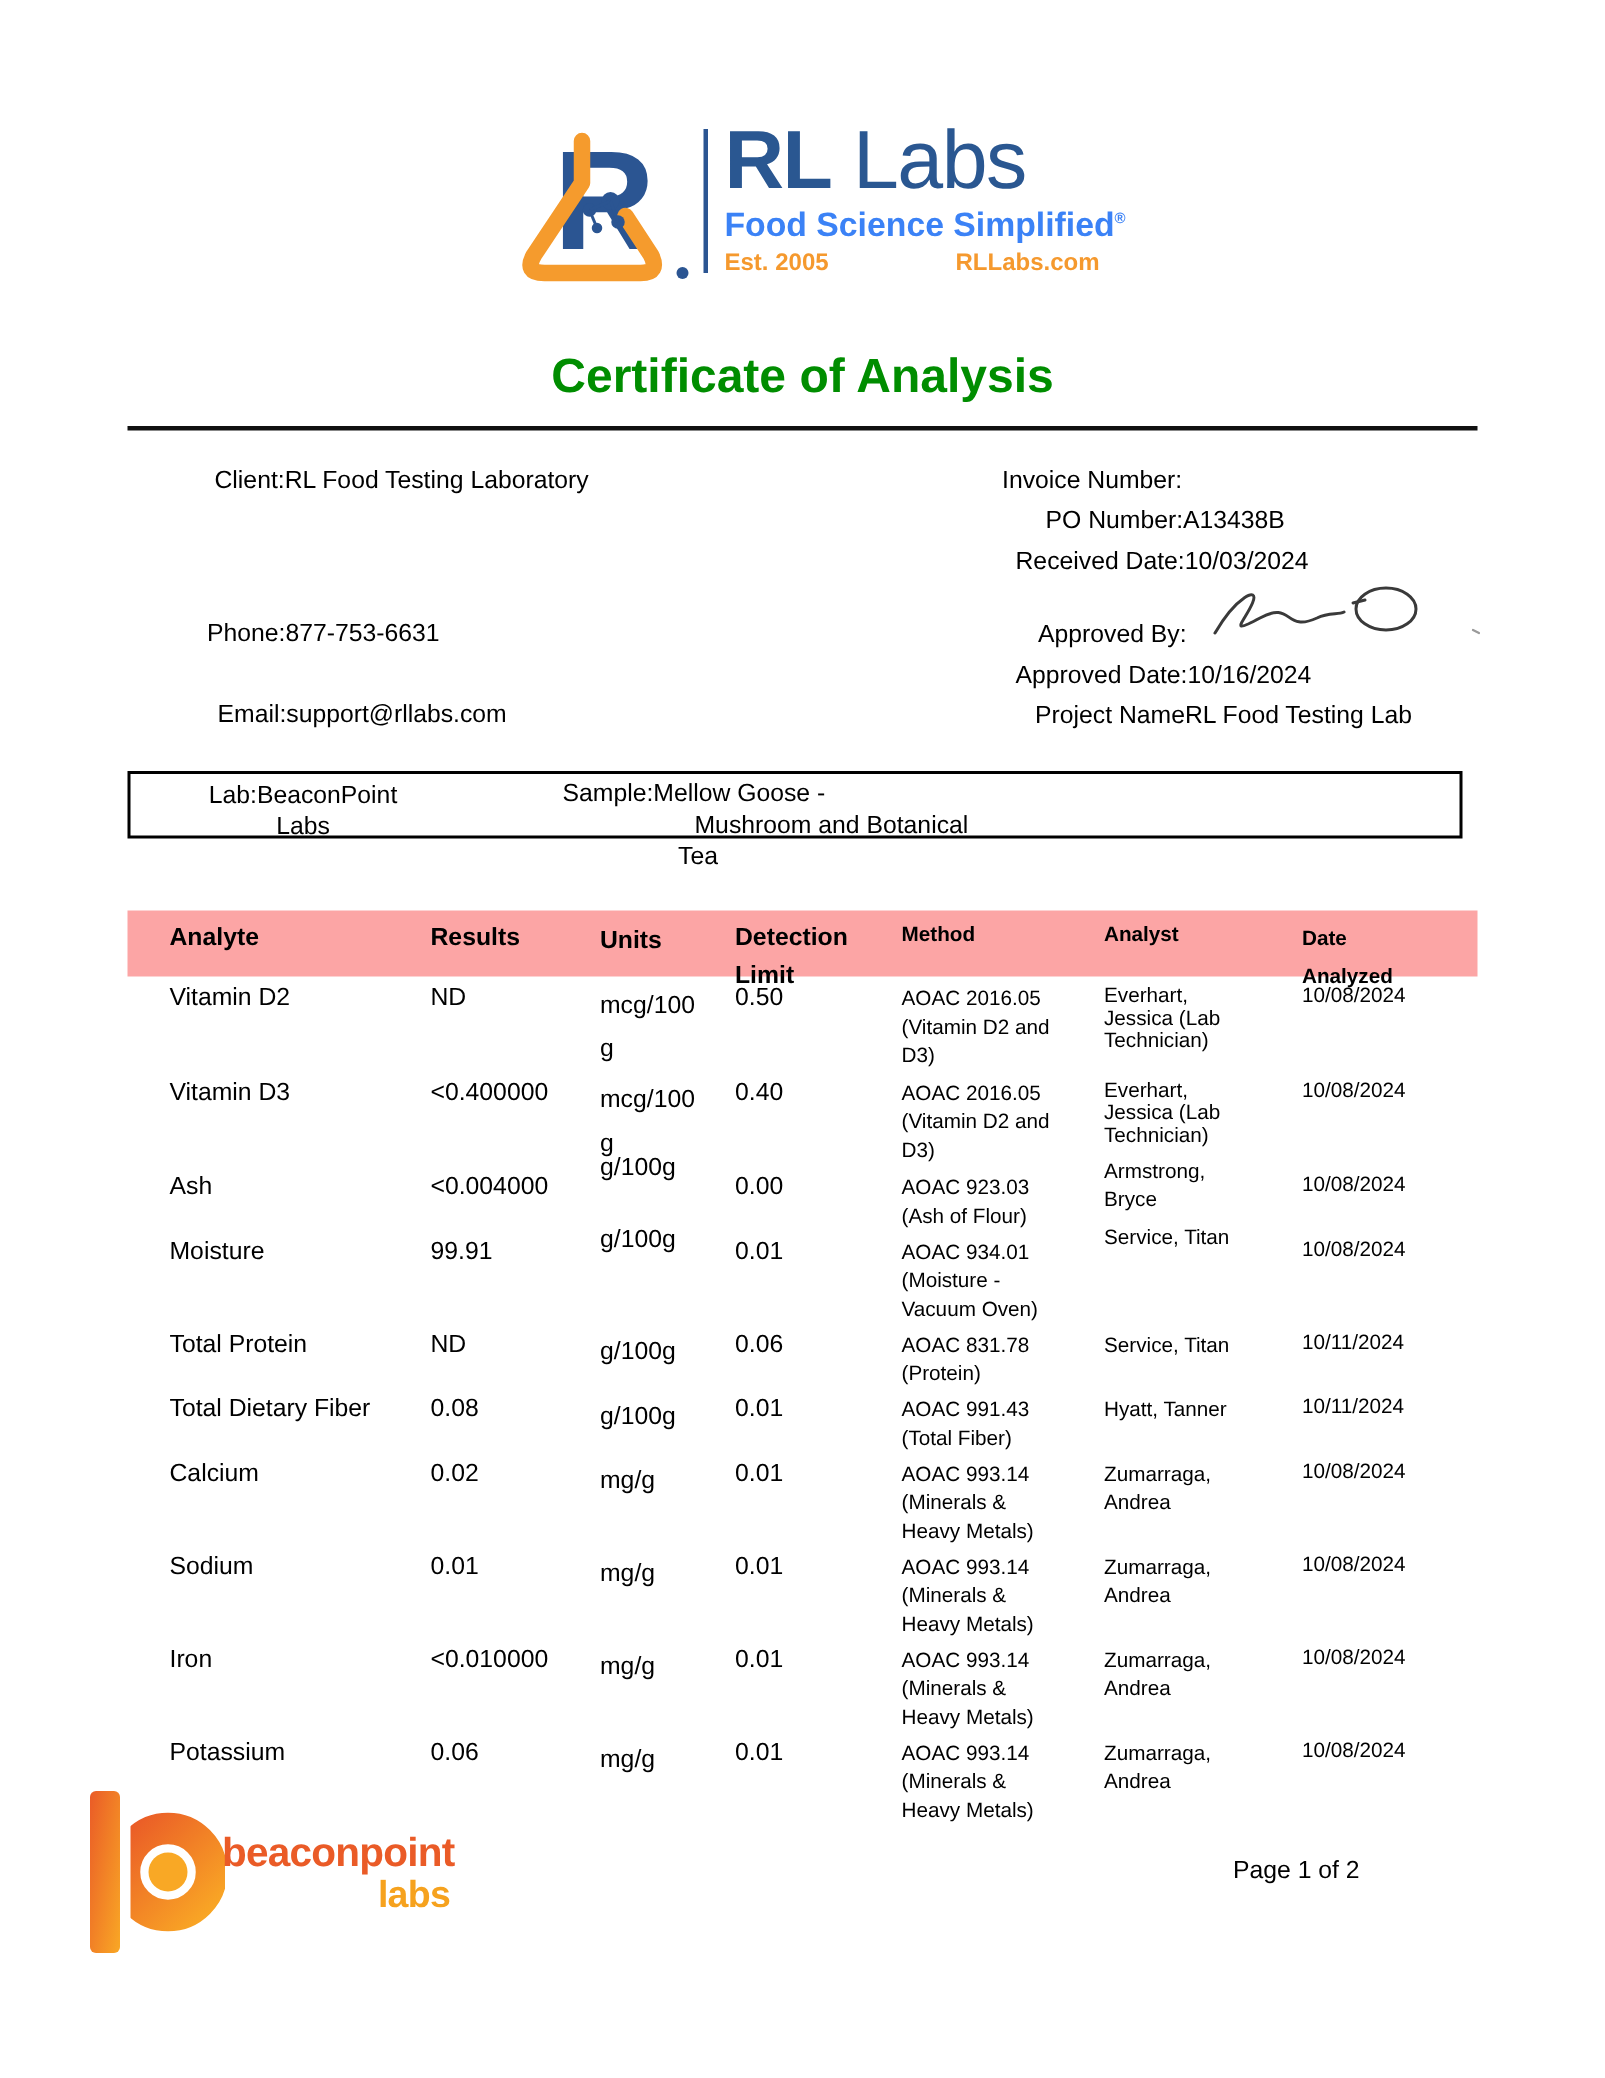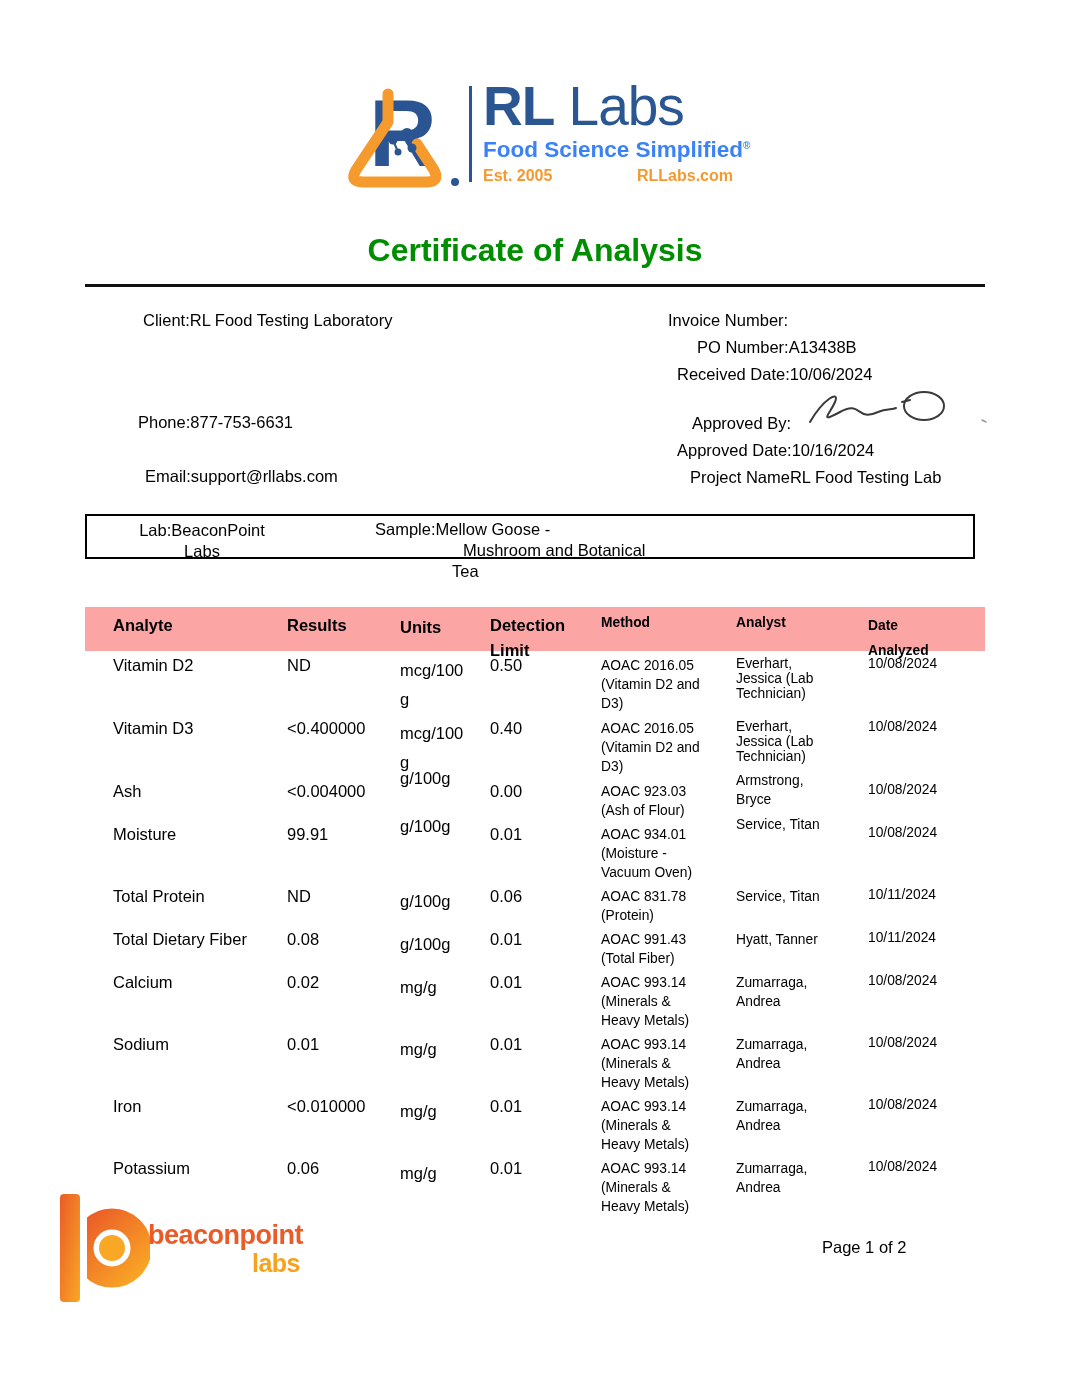--- a/index.html
+++ b/index.html
@@ -107,21 +107,21 @@
       <span>RLLabs.com</span>
     </div>
   </div>
 
   <div class="abs coa-title">Certificate of Analysis</div>
   <div class="abs top-rule"></div>
 
   <div class="abs info i-client">Client:RL Food Testing Laboratory</div>
   <div class="abs info i-invoice">Invoice Number:</div>
   <div class="abs info i-po">PO Number:A13438B</div>
-  <div class="abs info i-received">Received Date:10/06/2024</div>
+  <div class="abs info i-received">Received Date:10/03/2024</div>
   <div class="abs info i-phone">Phone:877-753-6631</div>
   <div class="abs info i-approvedby">Approved By:</div>
   <svg class="abs signature" width="185" height="48" viewBox="0 0 185 48">
     <path d="M4 36 C18 12 34 4 29 16 C24 28 12 38 34 26 C56 14 50 36 72 26 C80 22 86 24 90 22" fill="none" stroke="#3a3a3a" stroke-width="2" stroke-linecap="round"></path>
     <ellipse cx="118" cy="20" rx="20" ry="14" fill="none" stroke="#3a3a3a" stroke-width="2"></ellipse>
     <path d="M96 16 l8 -2" fill="none" stroke="#3a3a3a" stroke-width="2" stroke-linecap="round"></path>
     <path d="M176 34 l4 2" fill="none" stroke="#9a9a9a" stroke-width="1.5" stroke-linecap="round"></path>
   </svg>
   <div class="abs info i-approveddate">Approved Date:10/16/2024</div>
   <div class="abs info i-email">Email:support@rllabs.com</div>

